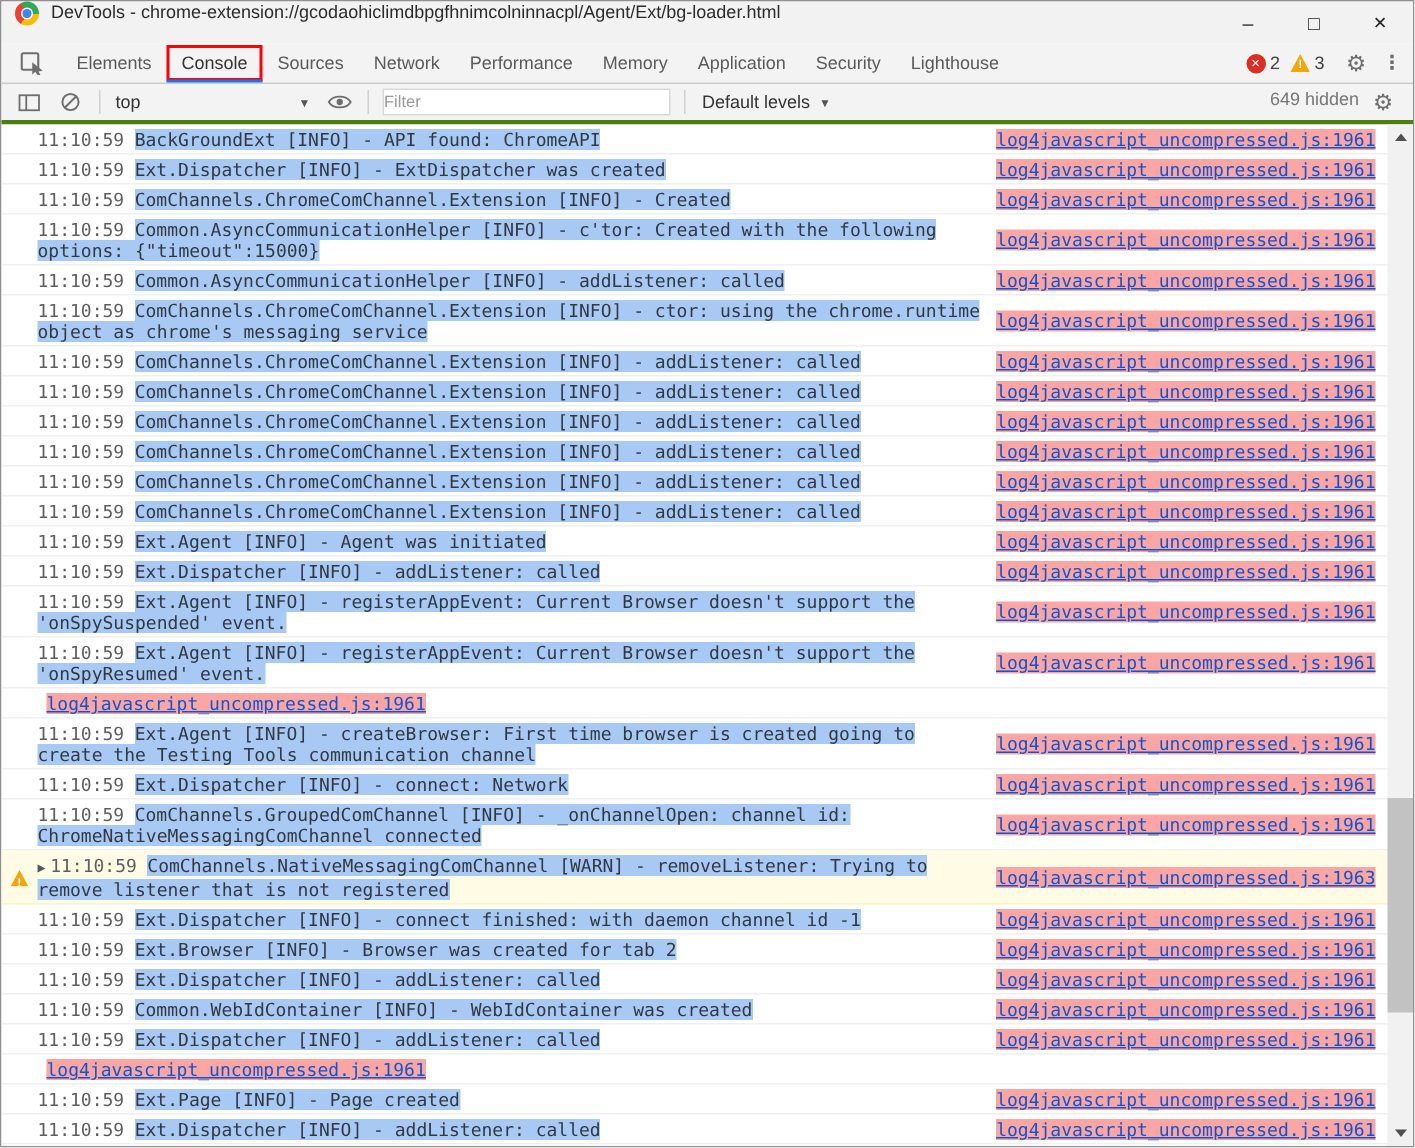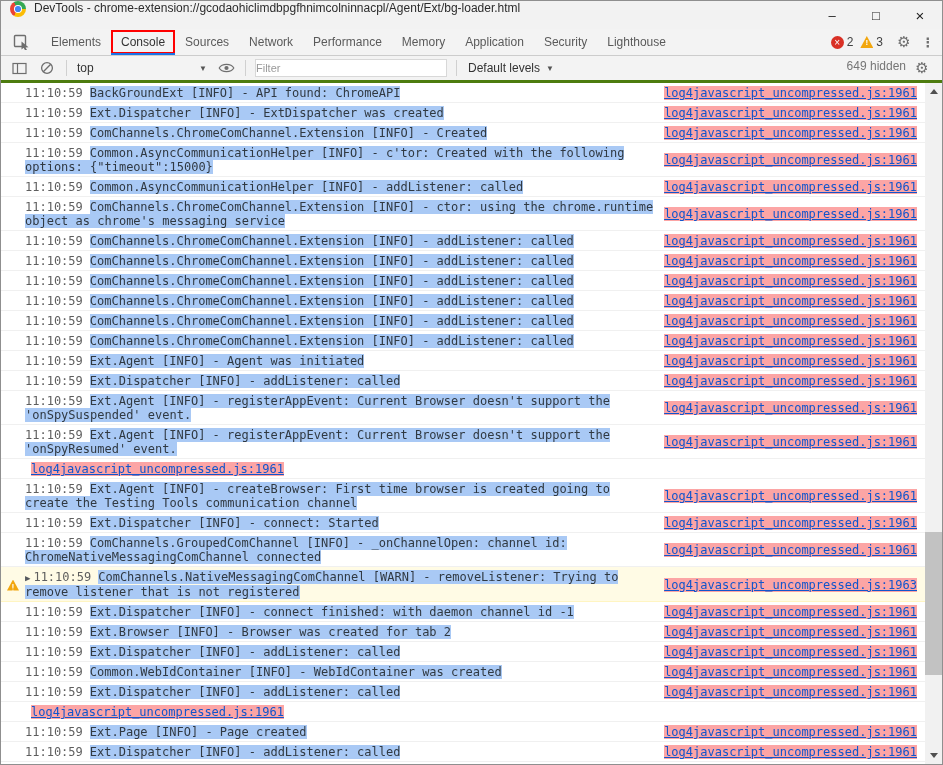--- a/index.html
+++ b/index.html
@@ -348,21 +348,21 @@
     </span>
     <span class="msg"><span class="ts">11:10:59</span><span class="hl">Ext.Agent [INFO] - createBrowser: First time browser is created going to create the Testing Tools communication channel</span></span>
     <span class="src">
       <a class="src-link">log4javascript_uncompressed.js:1961</a>
     </span>
   </div>
         <div class="log-row info">
     <span class="gutter">
       
     </span>
-    <span class="msg"><span class="ts">11:10:59</span><span class="hl">Ext.Dispatcher [INFO] - connect: Started</span></span>
+    <span class="msg"><span class="ts">11:10:59</span><span class="hl">Ext.Dispatcher [INFO] - connect: Network</span></span>
     <span class="src">
       <a class="src-link">log4javascript_uncompressed.js:1961</a>
     </span>
   </div>
         <div class="log-row info">
     <span class="gutter">
       
     </span>
     <span class="msg"><span class="ts">11:10:59</span><span class="hl">ComChannels.GroupedComChannel [INFO] - _onChannelOpen: channel id: ChromeNativeMessagingComChannel connected</span></span>
     <span class="src">

